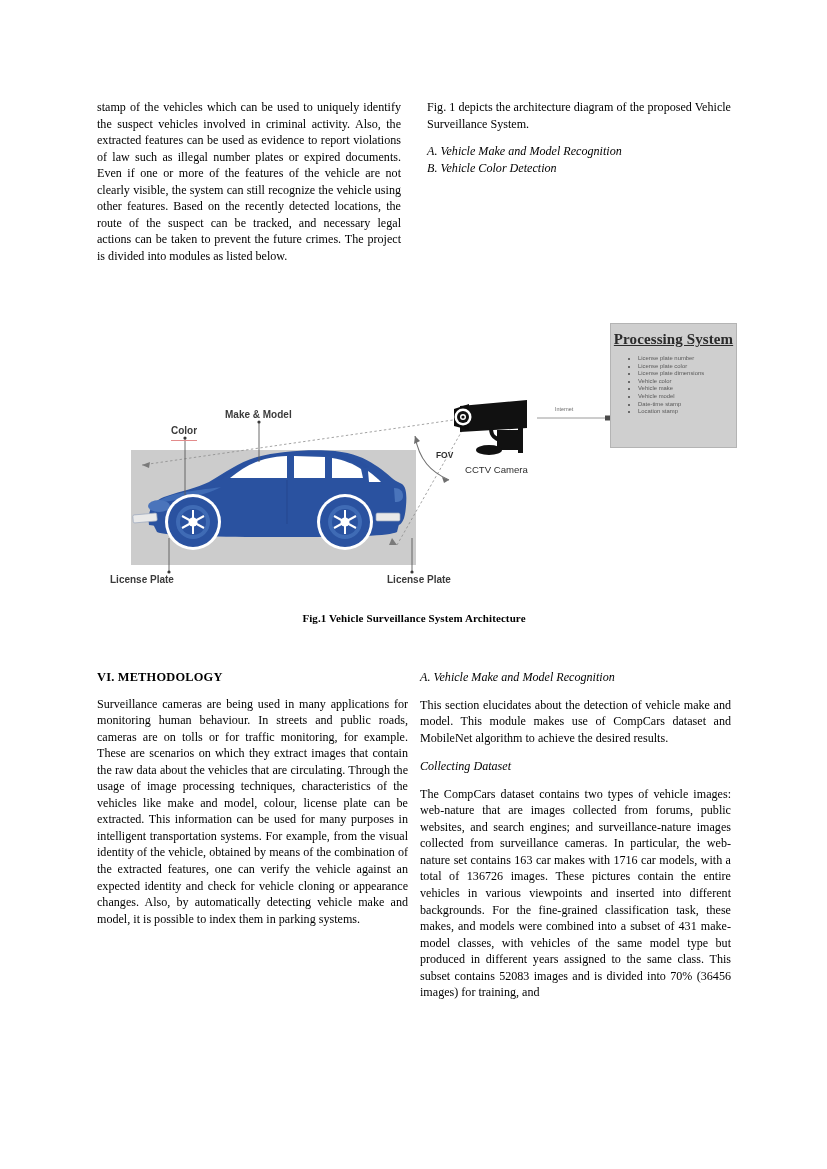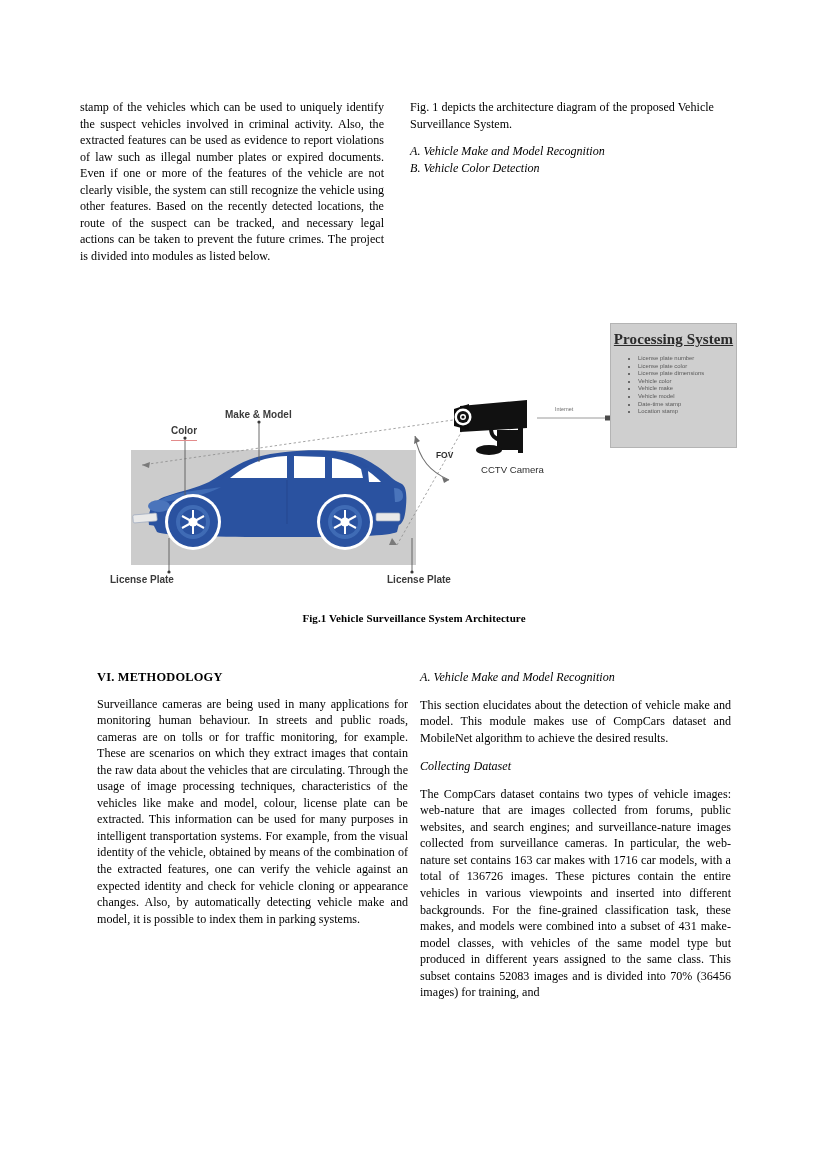--- a/index.html
+++ b/index.html
@@ -17,21 +17,21 @@
   }
   .page {
     position: absolute;
     inset: 0;
     background: #ffffff;
   }
 
   
   .cols-top {
     position: absolute;
-    left: 80px;
+    left: 97px;
     top: 99px;
     width: 634px;
     display: flex;
     gap: 26px;
   }
   .col {
     width: 311px;
   }
   p.body {
     margin: 0 0 11px 0;
@@ -335,21 +335,21 @@
     <div class="fig-label misspell" style="left:74px; top:115px;">Color</div>
 
     <div class="fig-label" style="left:128px; top:99px;">Make &amp; Model</div>
 
     <div class="fig-label" style="left:13px; top:264px;">License Plate</div>
 
     <div class="fig-label" style="left:290px; top:264px;">License Plate</div>
 
     <div class="fig-label fov" style="left:327px; top:140px;padding-left:12px;">FOV</div>
 
-    <div class="fig-label cctv" style="left:384px; top:154px;">CCTV Camera</div>
+    <div class="fig-label cctv" style="left:368px; top:154px;">CCTV Camera</div>
 
     <div class="fig-label internet" style="left:458px; top:96px;">Internet</div>
   </div>
 
   <div class="fig-caption">Fig.1 Vehicle Surveillance System Architecture</div>
 
   <div class="cols-bottom">
     <div class="col">
       <h2 class="section-head">VI. METHODOLOGY</h2>
       <p class="body">Surveillance cameras are being used in many applications for monitoring human behaviour. In streets and public roads, cameras are on tolls or for traffic monitoring, for example. These are scenarios on which they extract images that contain the raw data about the vehicles that are circulating. Through the usage of image processing techniques, characteristics of the vehicles like make and model, colour, license plate can be extracted. This information can be used for many purposes in intelligent transportation systems. For example, from the visual identity of the vehicle, obtained by means of the combination of the extracted features, one can verify the vehicle against an expected identity and check for vehicle cloning or appearance changes. Also, by automatically detecting vehicle make and model, it is possible to index them in parking systems.</p>

